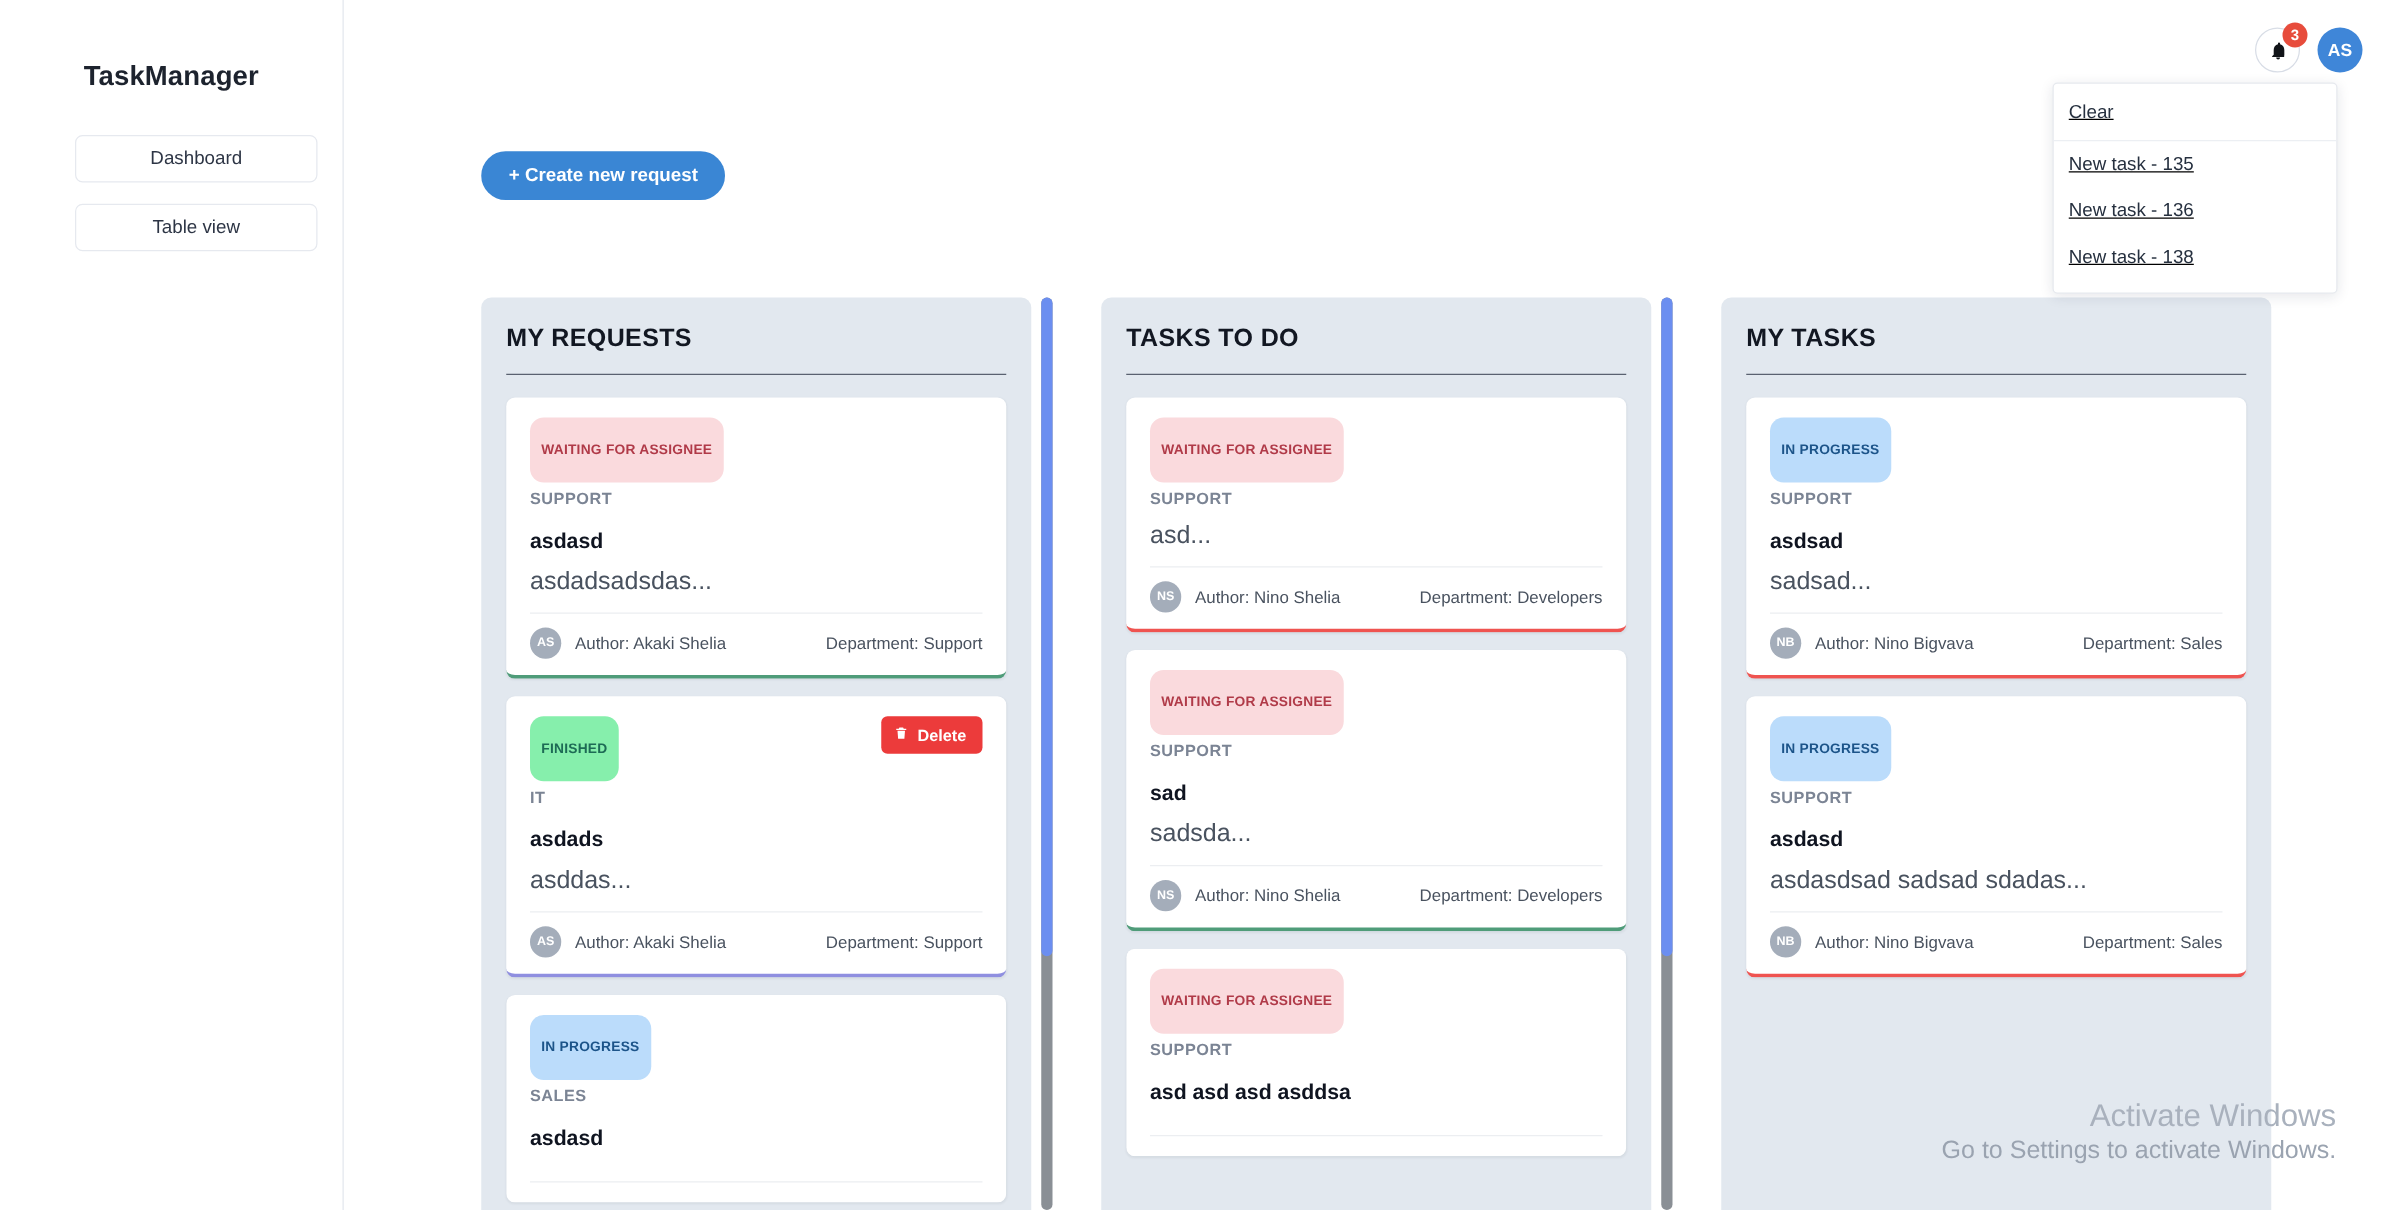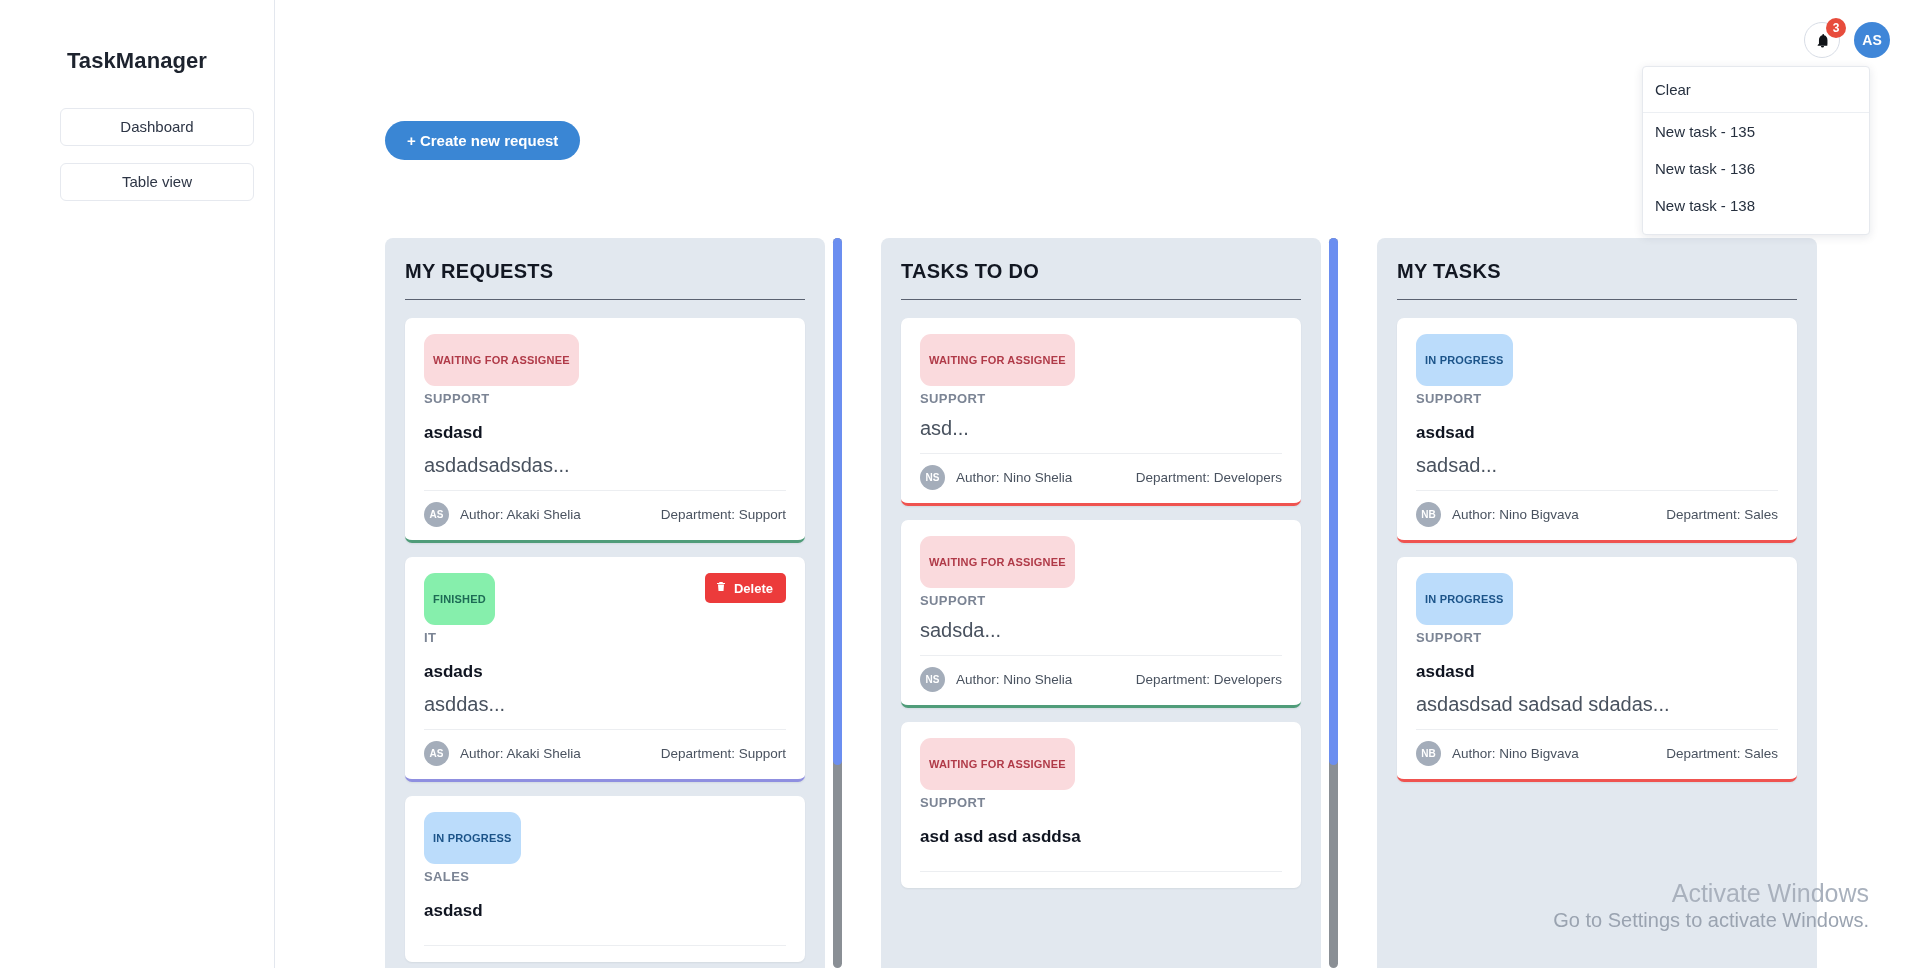--- a/index.html
+++ b/index.html
@@ -73,20 +73,21 @@
 
   .notif-menu {
     position: absolute; top: 66px; right: 50px;
     width: 228px;
     background: #fff;
     border: 1px solid #e6e9ee;
     border-radius: 4px;
     box-shadow: 0 2px 10px rgba(20,30,60,.10);
     z-index: 40;
     padding-bottom: 10px;
+    text-decoration: underline;
   }
   .notif-clear {
     padding: 14px 12px 14px 12px;
     font-size: 15px; color: #26303f;
     border-bottom: 1px solid #eceff3;
     cursor: pointer;
   }
   .notif-item {
     padding: 10px 12px;
     font-size: 15px; color: #26303f;
@@ -330,20 +331,21 @@
             </div>
           </div>
 
           <div class="card" style="border-bottom-color:#4f9c79">
             <div class="card-head">
               <div>
                 <span class="chip chip-waiting">WAITING FOR ASSIGNEE</span>
                 <div class="dept">SUPPORT</div>
               </div>
             </div>
+            <div class="card-title">sad</div>
             <div class="card-desc">sadsda...</div>
             <div class="card-foot">
               <div class="foot-left">
                 <div class="avatar-sm">NS</div>
                 <span class="foot-text">Author: Nino Shelia</span>
               </div>
               <span class="foot-text">Department: Developers</span>
             </div>
           </div>
 

